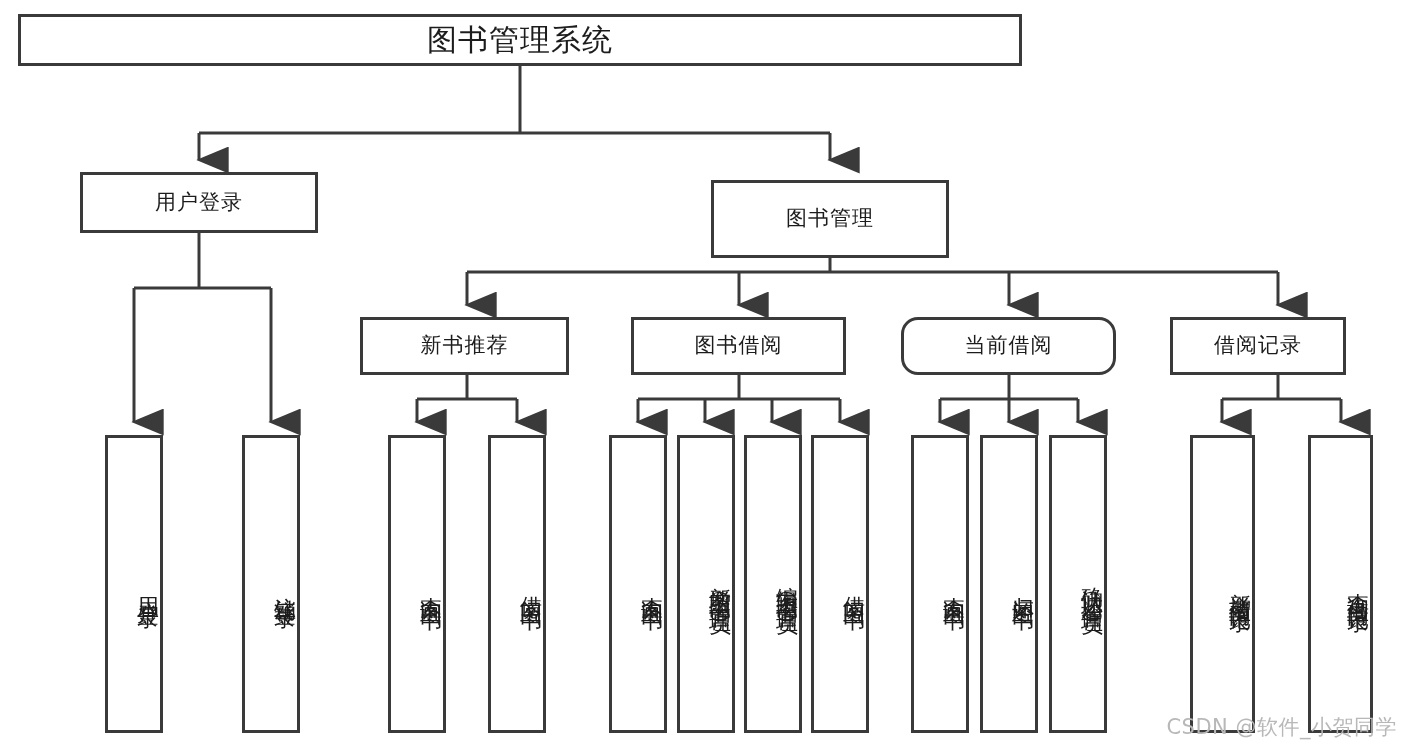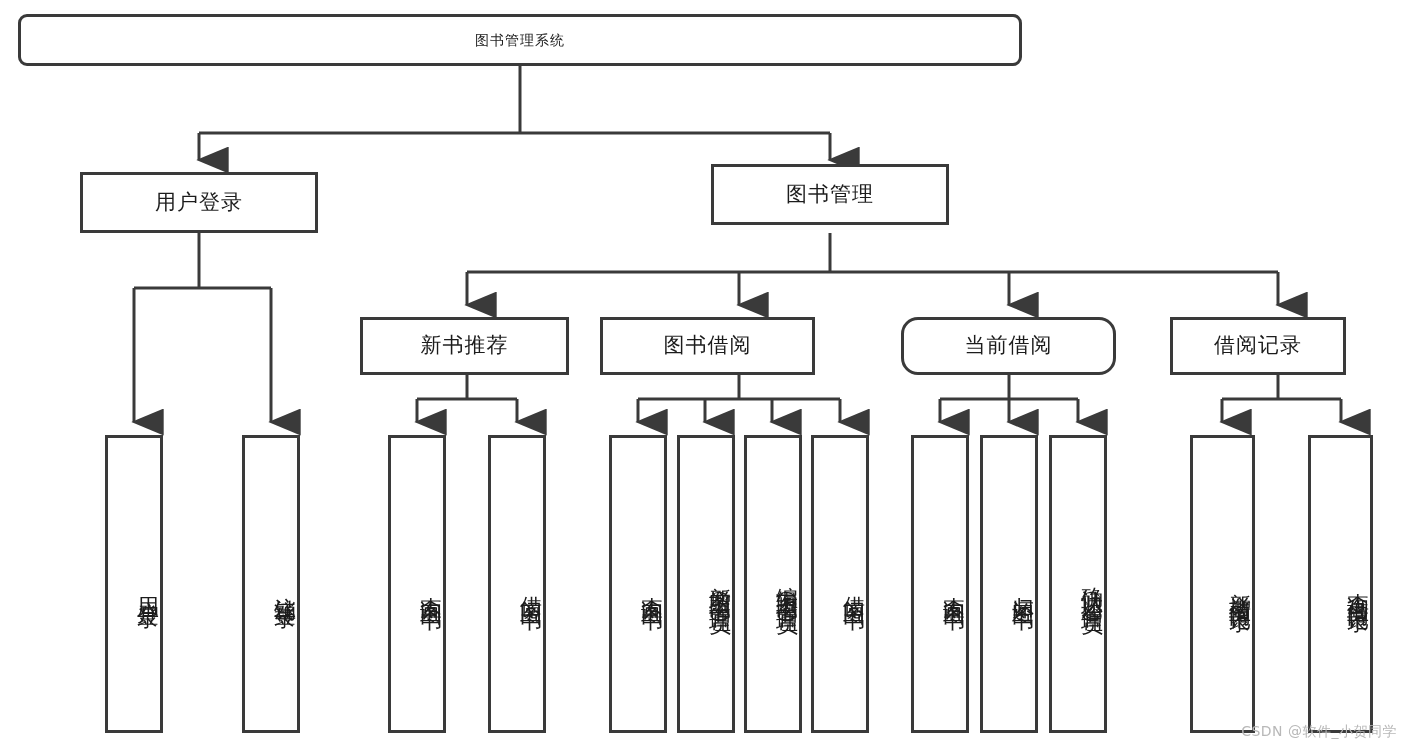--- a/index.html
+++ b/index.html
@@ -34,44 +34,43 @@
     align-items: center;
     justify-content: center;
     color: #1c1c1c;
   }
   .node.horiz {
     font-size: 21px;
     letter-spacing: 1px;
     line-height: 1.2;
   }
   .node.root {
-    font-size: 14px;
+    font-size: 30px;
     border-width: 3px;
-    border-radius: 9px;
   }
   .node.vert {
     writing-mode: vertical-rl;
     text-orientation: upright;
     align-items: flex-start;
     justify-content: center;
     font-size: 22px;
     letter-spacing: 4px;
     padding-top: 6px;
     line-height: 1.1;
   }
   .node.vert > span {
     writing-mode: vertical-rl;
     text-orientation: upright;
     display: block;
   }
   .watermark {
     position: absolute;
     right: 8px;
     bottom: 6px;
-    font-size: 14px;
+    font-size: 21px;
     color: #b8b8b8;
     letter-spacing: 0.5px;
     white-space: nowrap;
   }
 </style>
 </head>
 <body>
 
 <div id="canvas">
 
@@ -128,29 +127,29 @@
   </svg>
 
   <div class="node root horiz" style="left:18px; top:14px; width:1004px; height:52px;">
     <span>图书管理系统</span>
   </div>
 
   <div class="node horiz" style="left:80px; top:172px; width:238px; height:61px;">
     <span>用户登录</span>
   </div>
 
-  <div class="node horiz" style="left:711px; top:164px; width:238px; height:61px;">
+  <div class="node horiz" style="left:711px; top:180px; width:238px; height:78px;">
     <span>图书管理</span>
   </div>
 
   <div class="node horiz" style="left:360px; top:317px; width:209px; height:58px;">
     <span>新书推荐</span>
   </div>
 
-  <div class="node horiz" style="left:600px; top:317px; width:215px; height:58px;">
+  <div class="node horiz" style="left:631px; top:317px; width:215px; height:58px;">
     <span>图书借阅</span>
   </div>
 
   <div class="node horiz" style="left:901px; top:317px; width:215px; height:58px;border-radius:17px;">
     <span>当前借阅</span>
   </div>
 
   <div class="node horiz" style="left:1170px; top:317px; width:176px; height:58px;">
     <span>借阅记录</span>
   </div>

